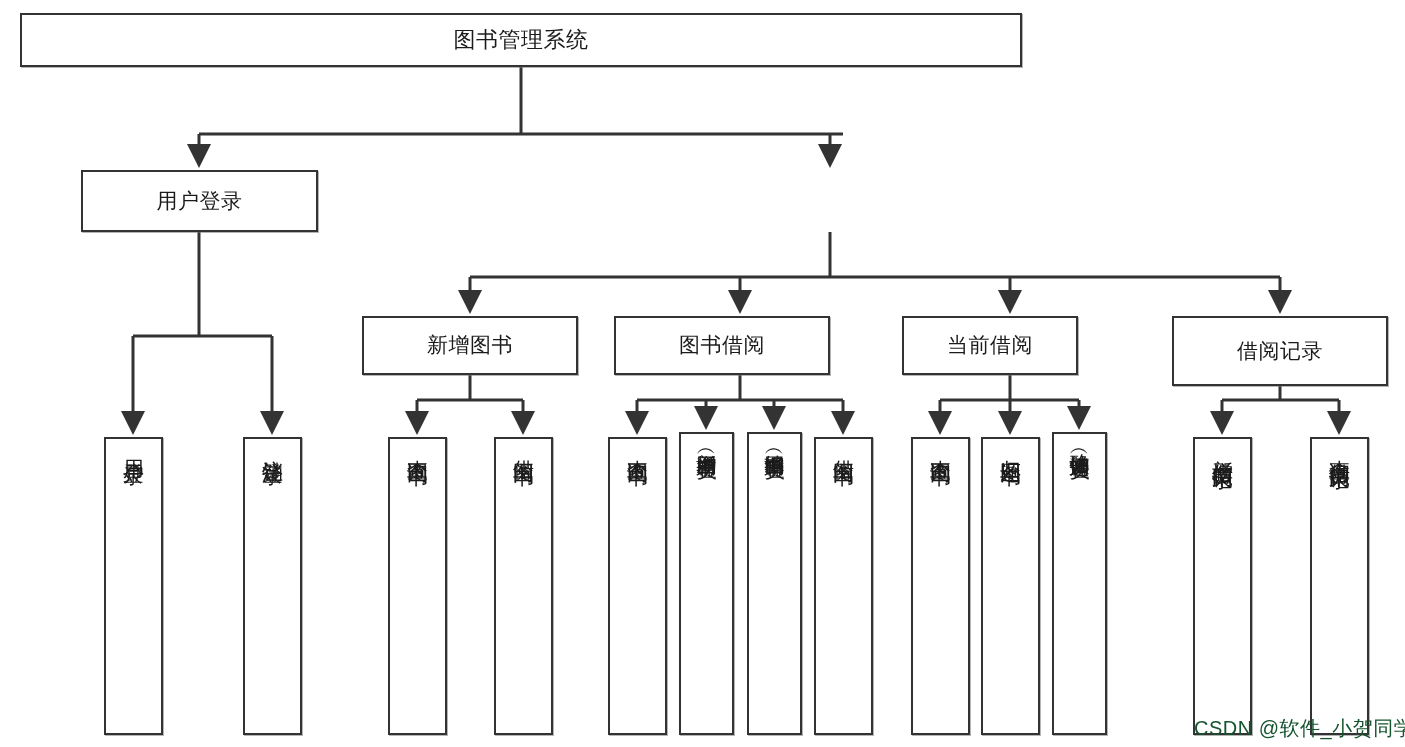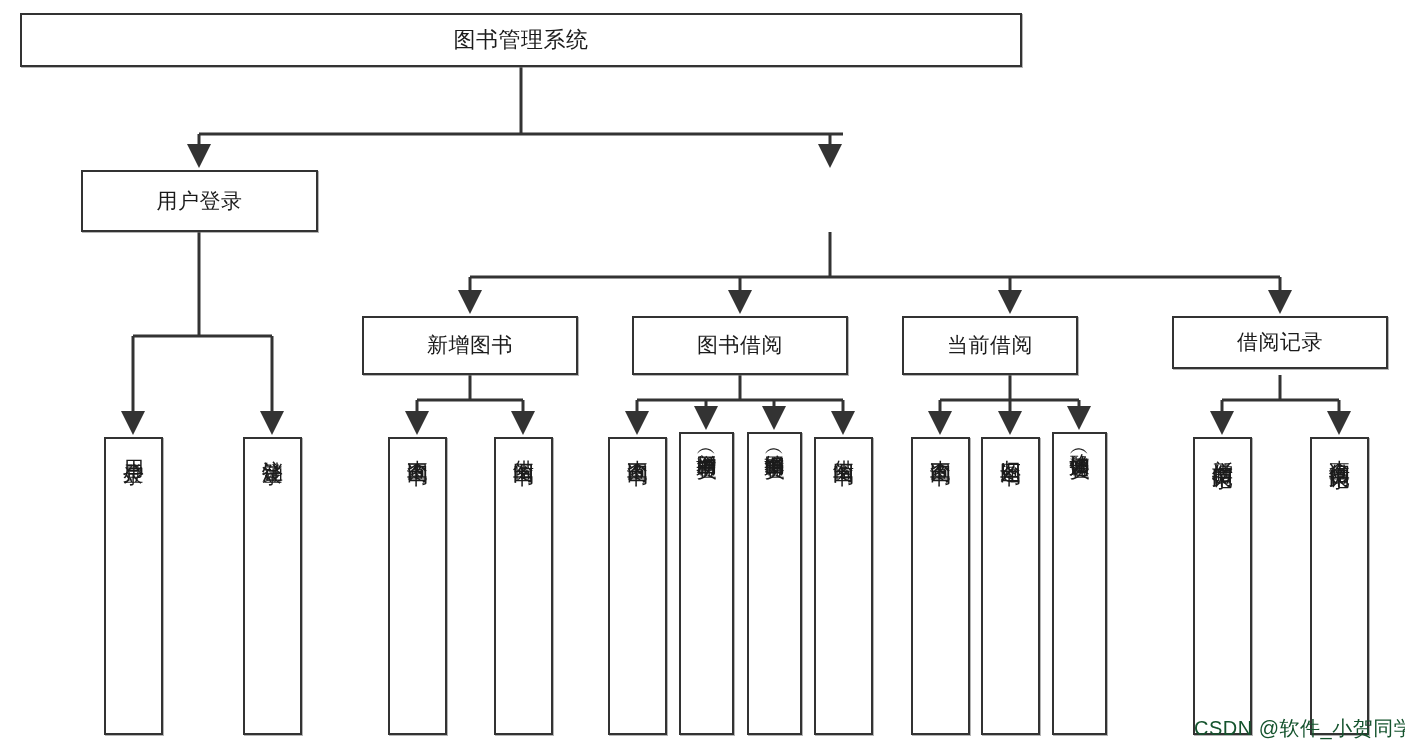--- a/index.html
+++ b/index.html
@@ -140,29 +140,29 @@
 
   <div class="node horiz" style="left:81px; top:170px; width:237px; height:62px;">
     <span class="label">用户登录</span>
   </div>
 
 
   <div class="node horiz" style="left:362px; top:316px; width:216px; height:59px;">
     <span class="label">新增图书</span>
   </div>
 
-  <div class="node horiz" style="left:632px; top:316px; width:216px; height:59px;">
+  <div class="node horiz" style="left:614px; top:316px; width:216px; height:59px;">
     <span class="label">图书借阅</span>
   </div>
 
   <div class="node horiz" style="left:902px; top:316px; width:176px; height:59px;">
     <span class="label">当前借阅</span>
   </div>
 
-  <div class="node horiz" style="left:1172px; top:316px; width:216px; height:53px;">
+  <div class="node horiz" style="left:1172px; top:316px; width:216px; height:70px;">
     <span class="label">借阅记录</span>
   </div>
 
   <div class="node vert" style="left:104px; top:437px; width:59px; height:298px;">
     <span class="label">用户登录</span>
   </div>
 
   <div class="node vert" style="left:243px; top:437px; width:59px; height:298px;">
     <span class="label">注销登录</span>
   </div>

